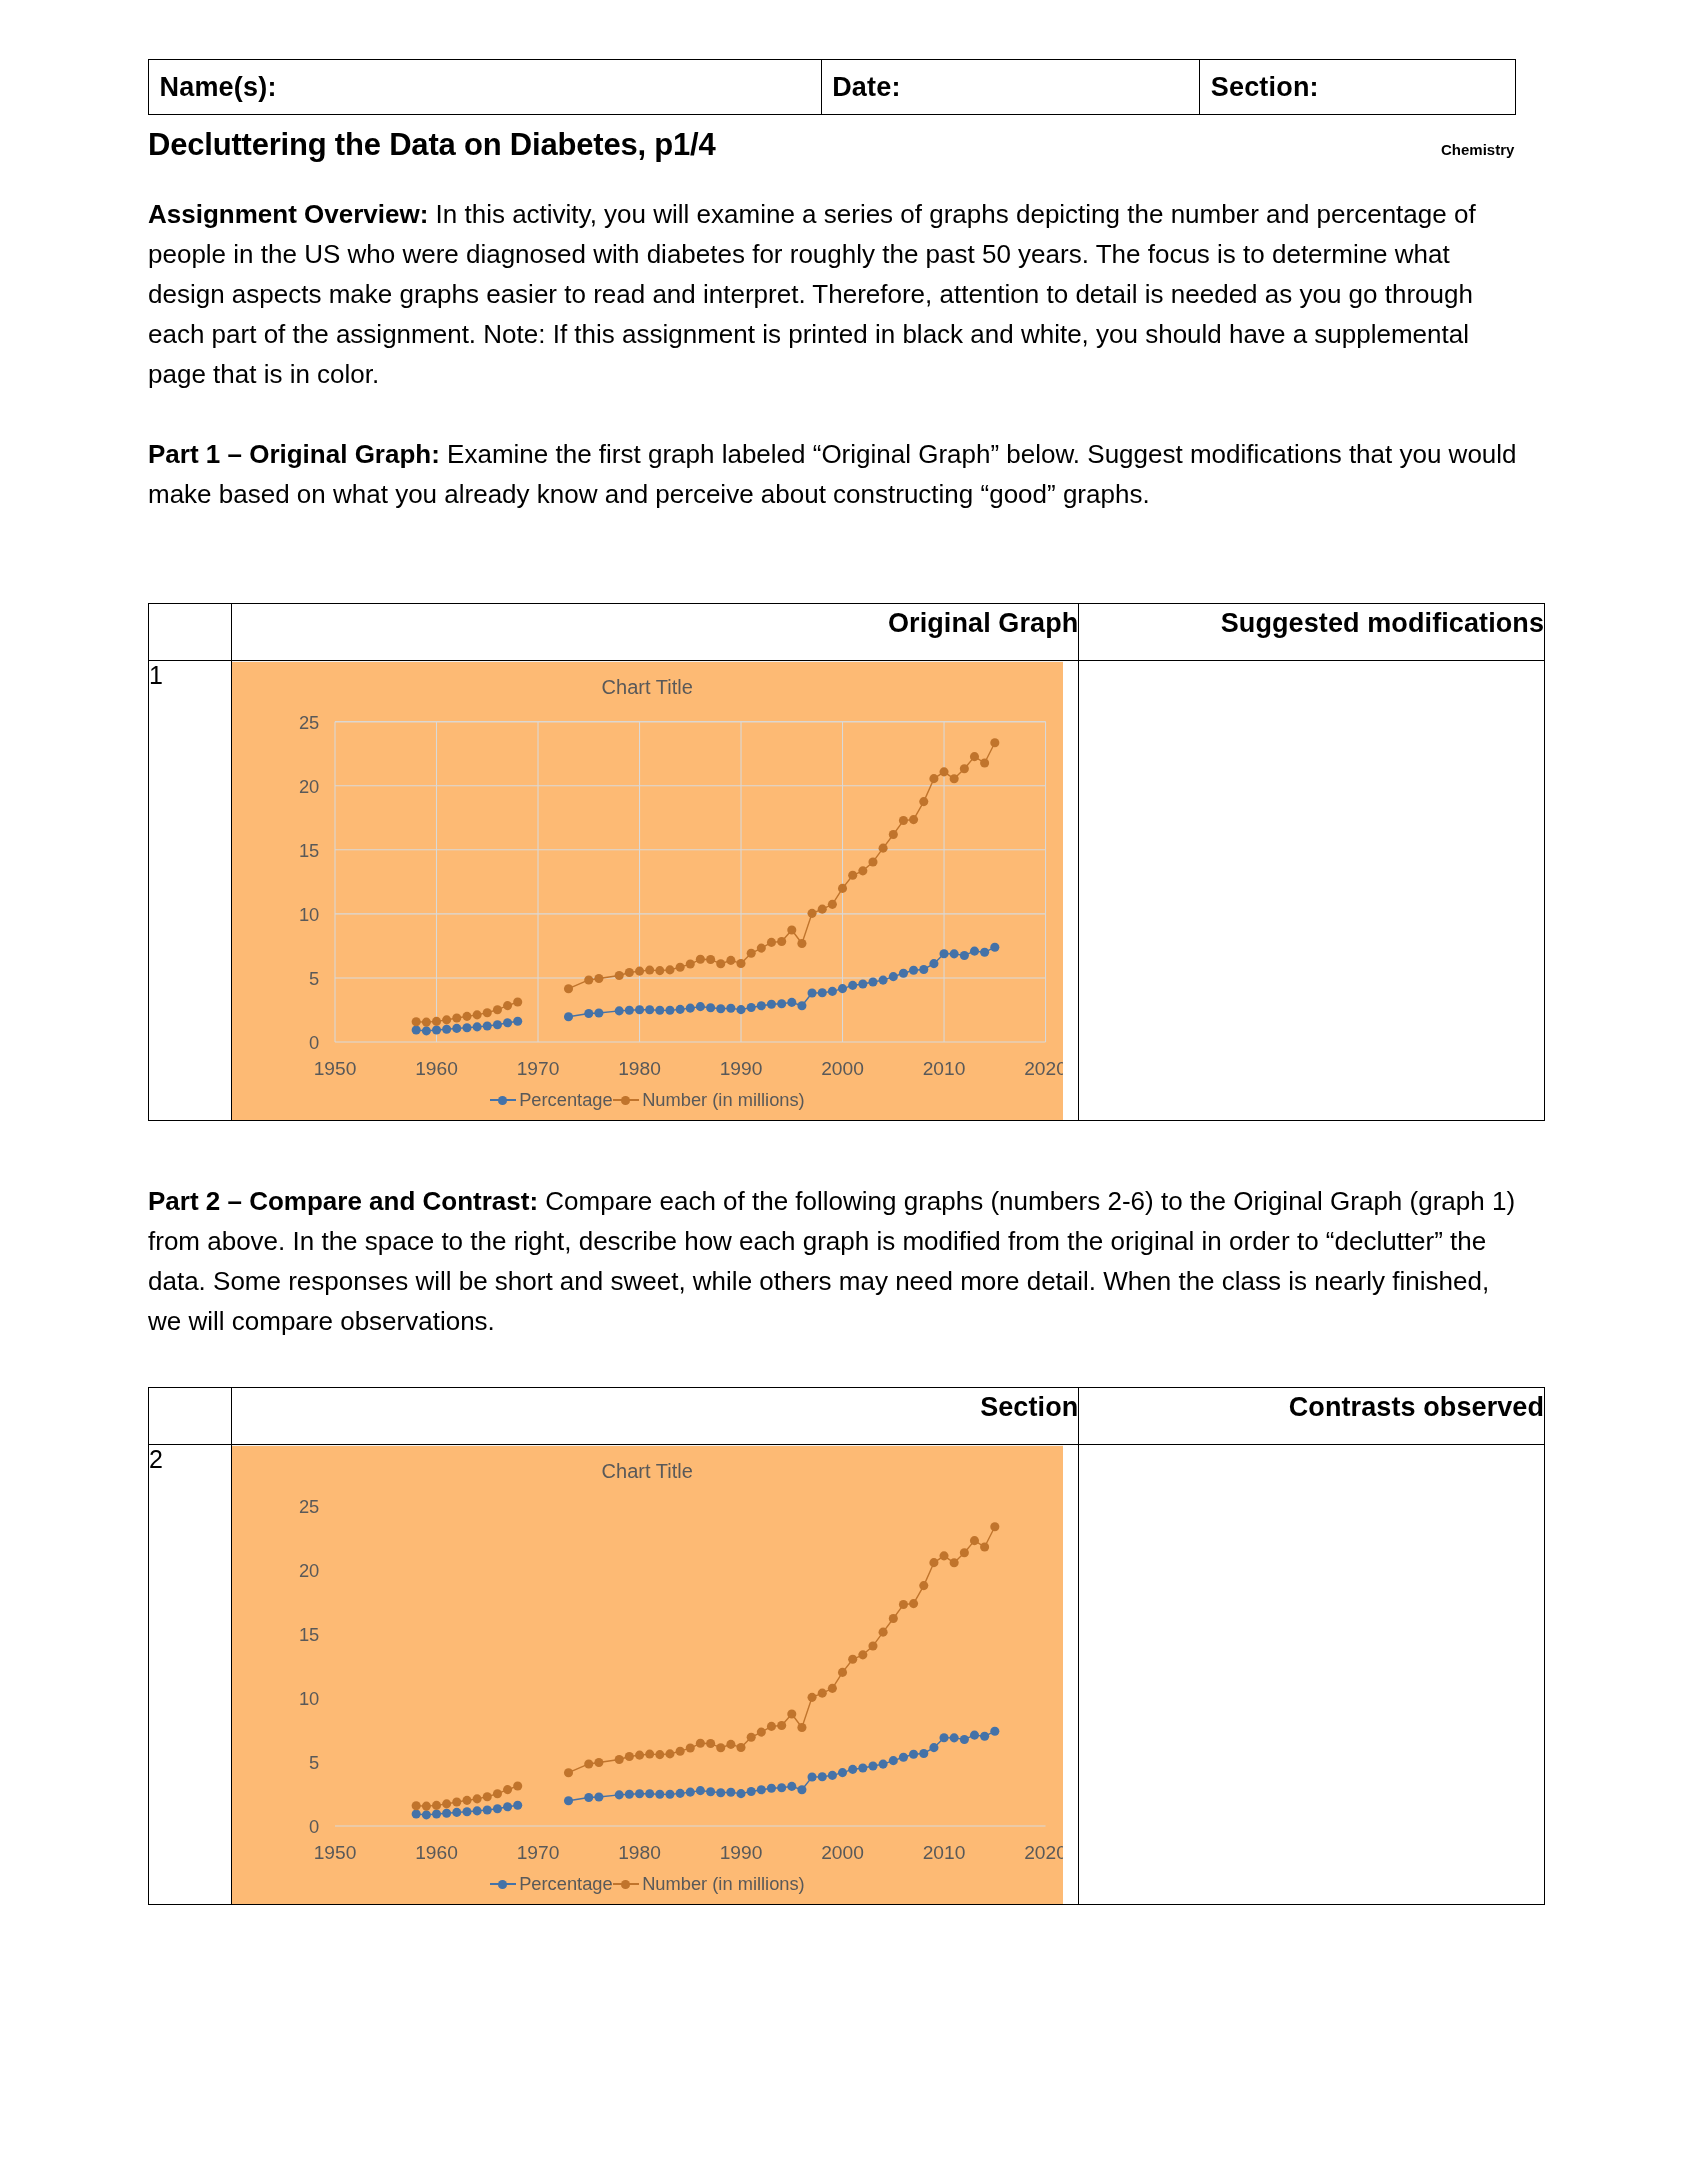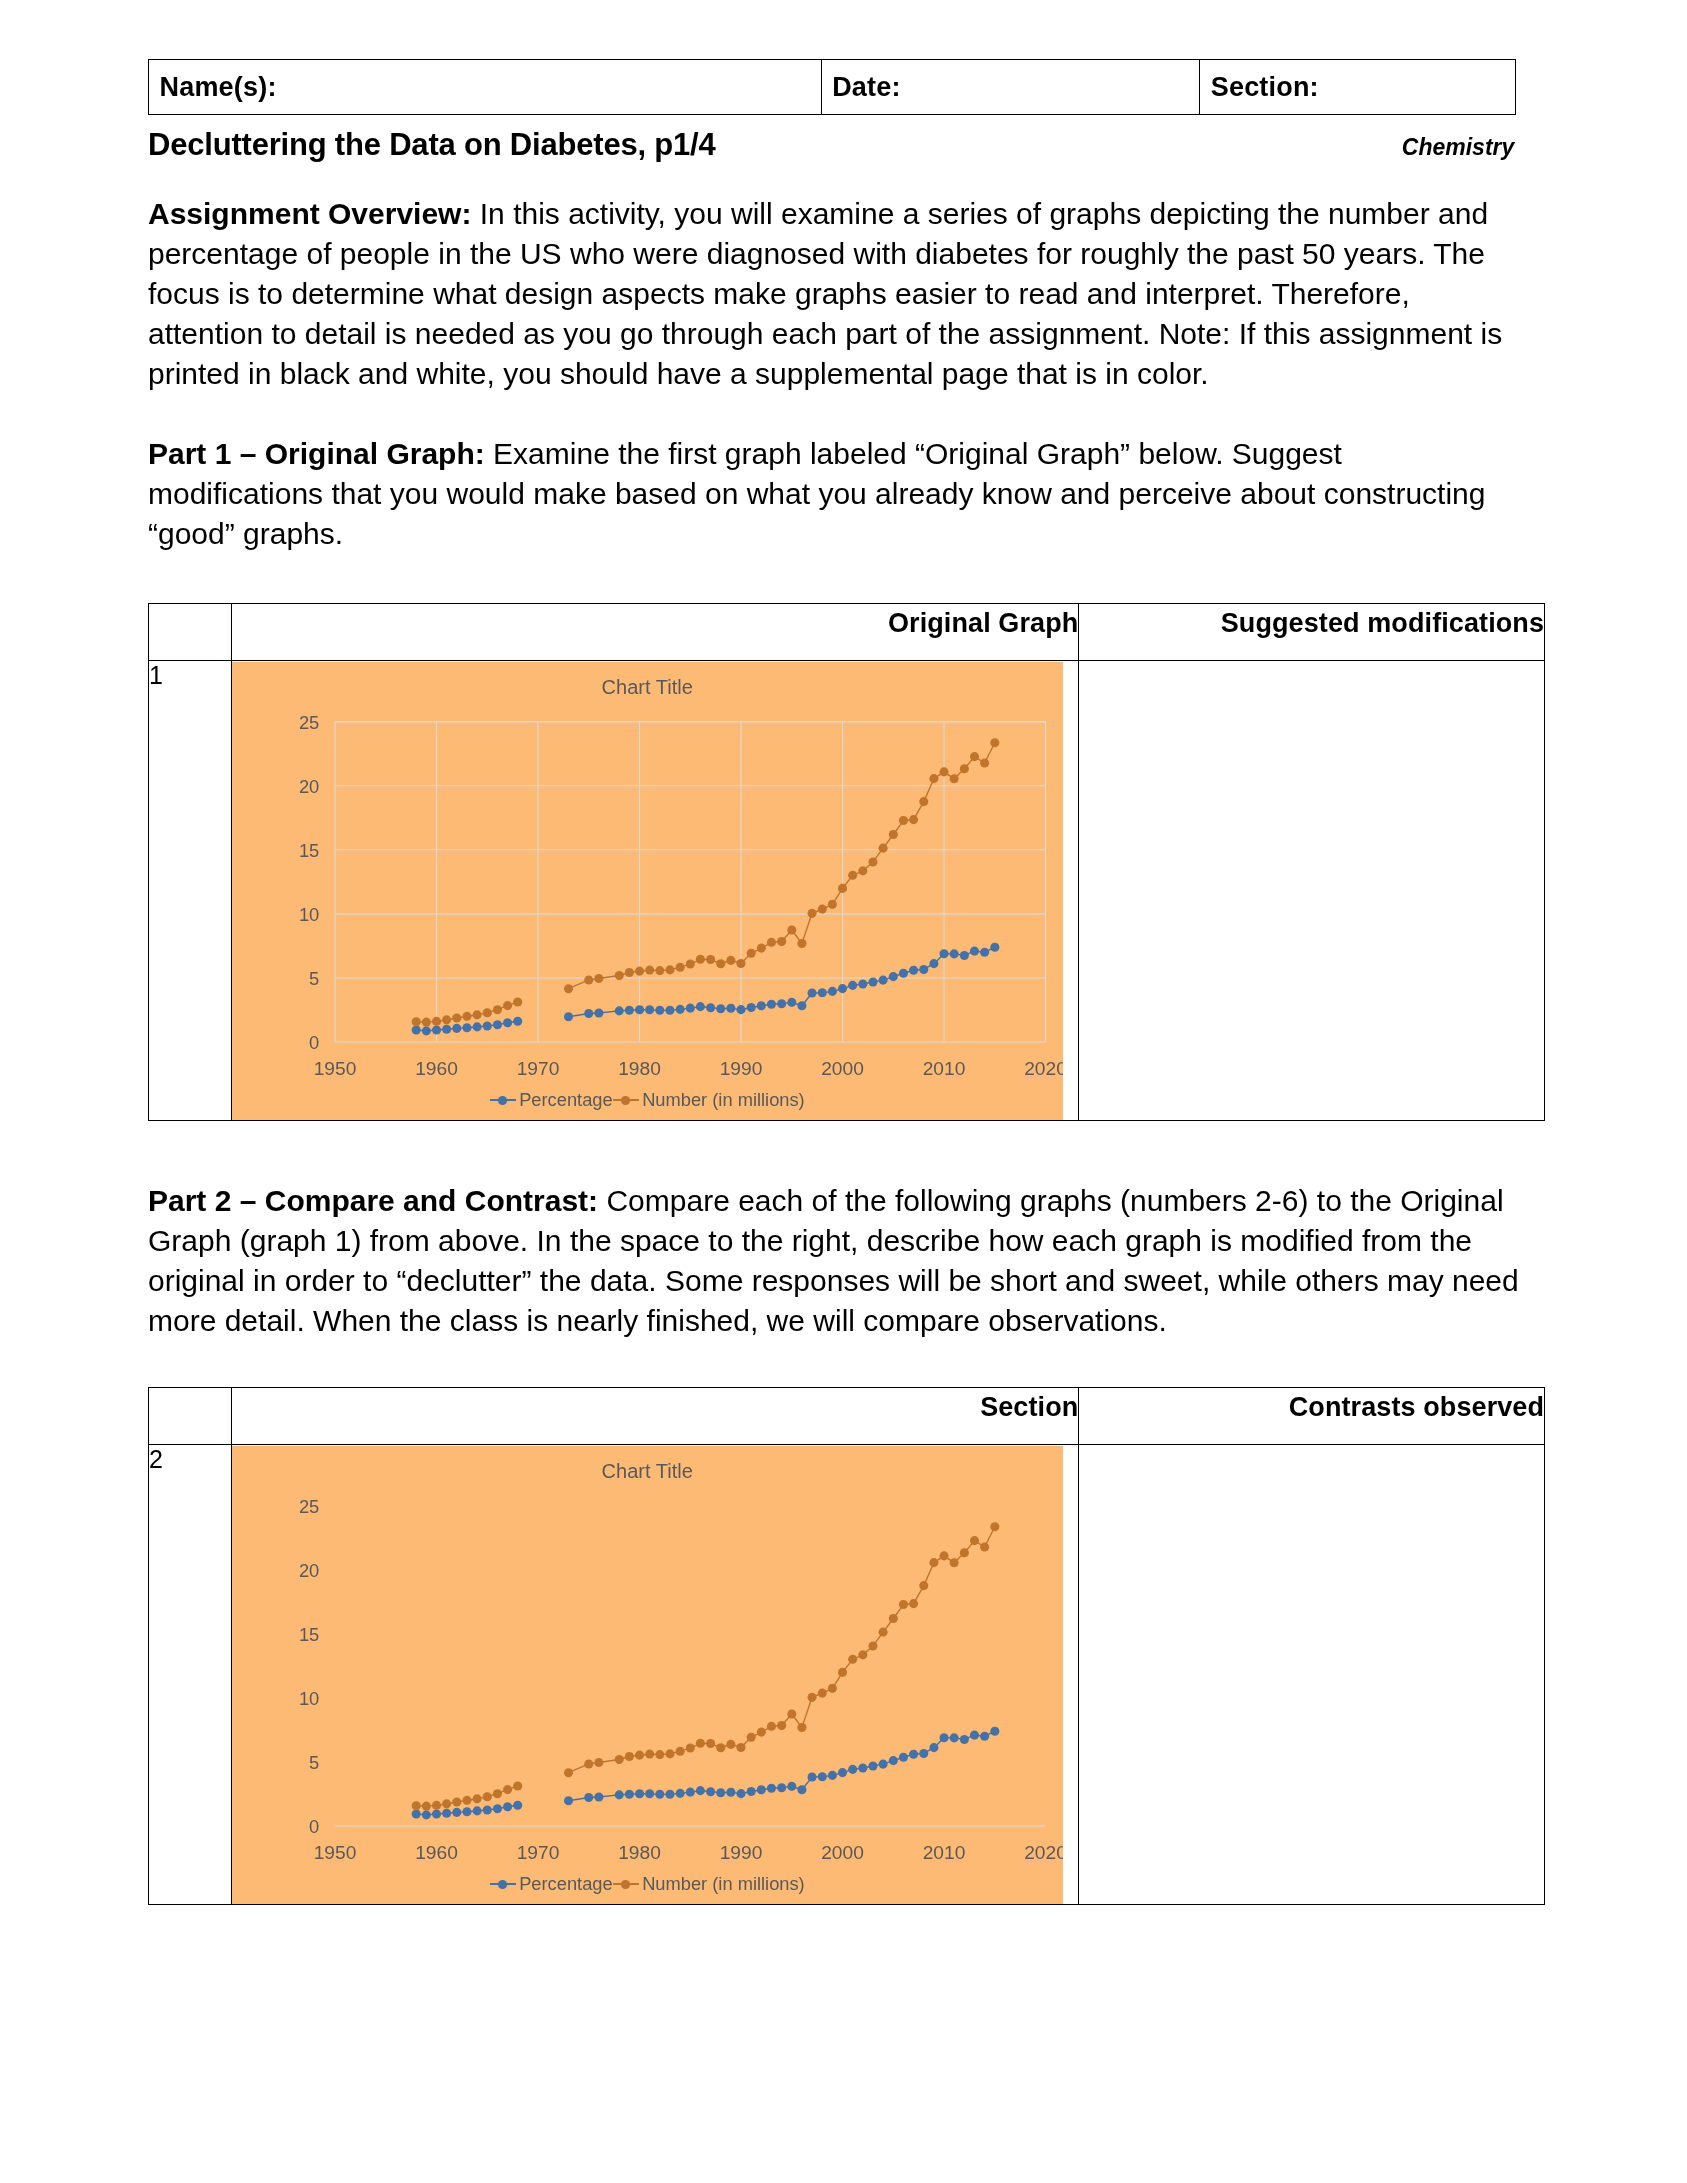--- a/index.html
+++ b/index.html
@@ -57,33 +57,32 @@
     align-items: baseline;
     justify-content: space-between;
   }
   .doc-title {
     font-size: 31px;
     font-weight: bold;
     letter-spacing: -0.2px;
     white-space: nowrap;
   }
   .doc-course {
-    font-size: 23px;
+    font-size: 15px;
     font-weight: bold;
     white-space: nowrap;
     padding-right: 1.7px;
-    font-style: italic;
   }
 
   
   .para {
     position: absolute;
     left: 148px;
     width: 1373px;
-    font-size: 30px;
+    font-size: 26px;
     line-height: 40px;
     text-align: left;
   }
   .para b { font-weight: bold; }
   #para-overview { top: 194px; }
   #para-part1 { top: 434px; }
   #para-part2 { top: 1181px; }
 
   
   .gtable {

